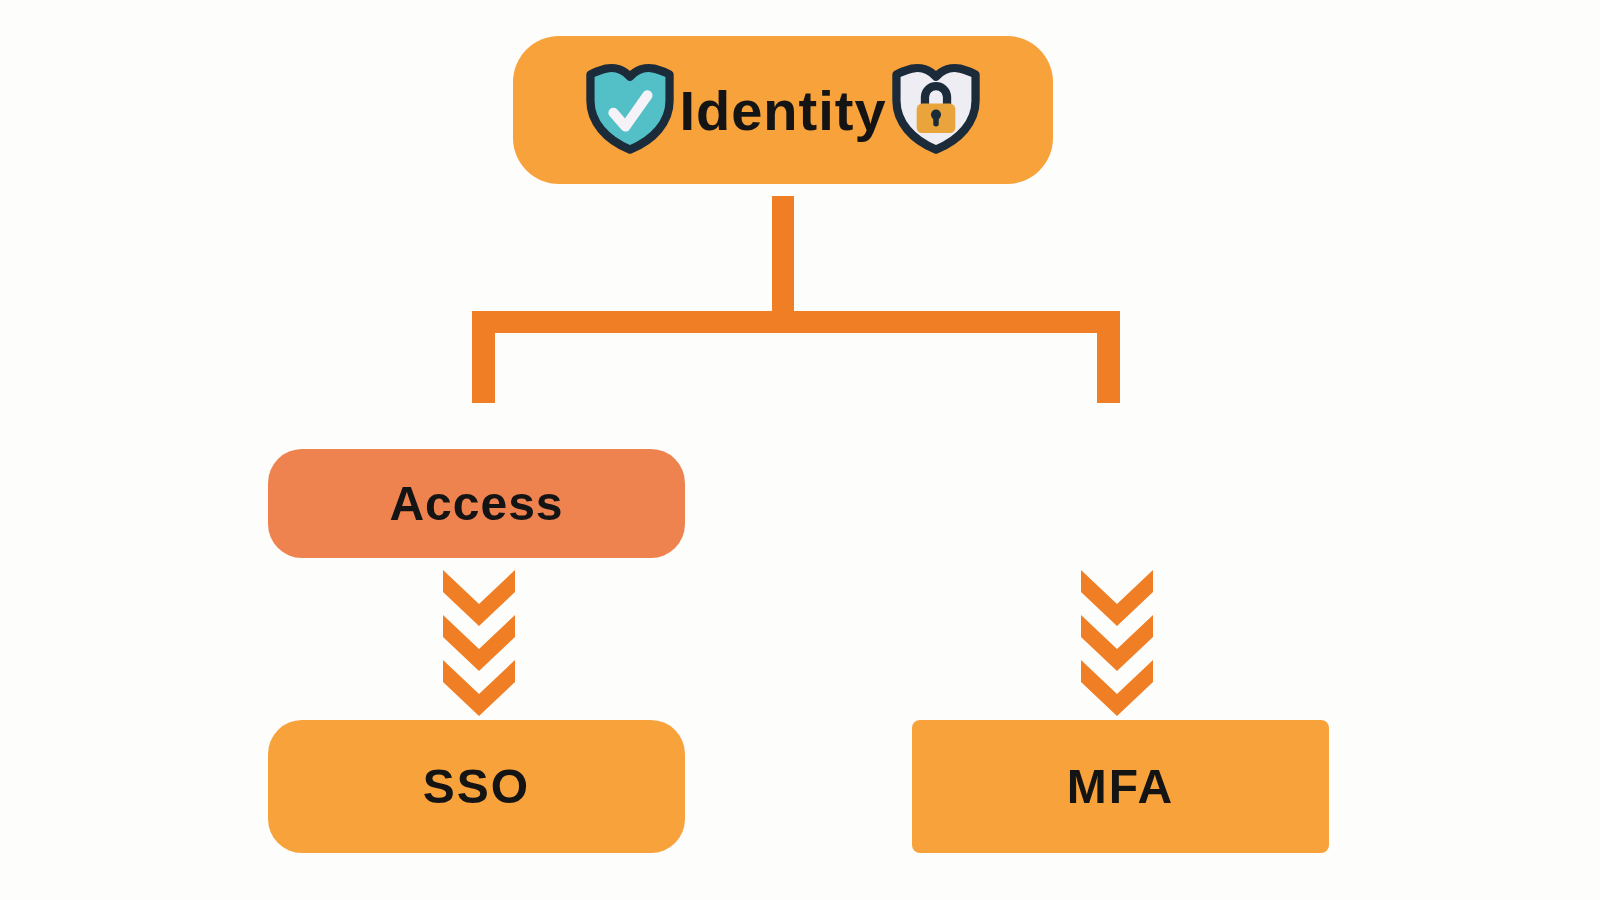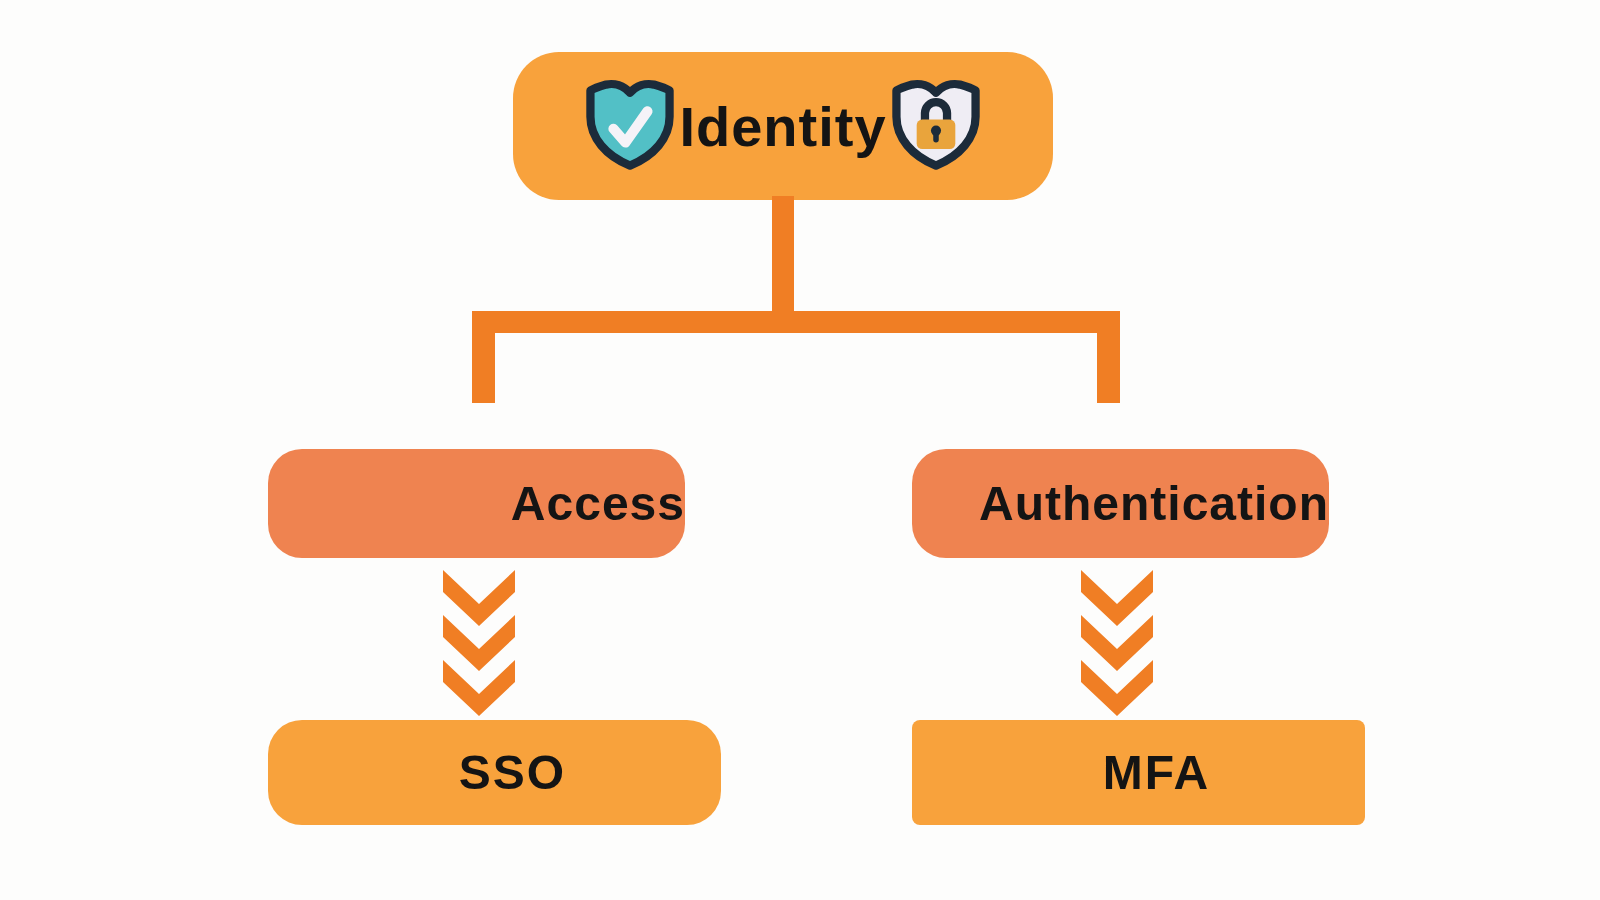--- a/index.html
+++ b/index.html
@@ -18,43 +18,41 @@
   .node {
     position: absolute;
     display: flex;
     align-items: center;
     justify-content: center;
     color: var(--text, #141414);
     font-weight: 700;
     white-space: nowrap;
   }
   .node-root {
-    left: 513px; top: 52px;
+    left: 513px; top: 36px;
     width: 540px; height: 148px;
     background: var(--node-primary, #F8A23C);
     border-radius: 46px;
     gap: 3px;
     font-size: 56px;
     letter-spacing: 1px;
   }
   .node-branch {
     width: 417px; height: 109px;
     background: var(--node-secondary, #EF8350);
     border-radius: 34px;
     font-size: 48px;
     letter-spacing: 1px;
-    justify-content: flex-end;
   }
   .node-leaf {
-    width: 417px; height: 105px;
+    width: 417px; height: 133px;
     background: var(--node-primary, #F8A23C);
     border-radius: 34px;
     font-size: 48px;
     letter-spacing: 2px;
-    padding-left: 36px;
   }
   .node-access         { left: 268px; top: 449px; }
   .node-authentication { left: 912px; top: 449px; }
   .node-sso            { left: 268px; top: 720px; }
   .node-mfa            { left: 912px; top: 720px; border-radius: 8px; }
 
   .connector {
     position: absolute;
     background: var(--connector, #F07E24);
   }
@@ -105,23 +103,20 @@
   </div>
 
   <div class="connector conn-trunk"></div>
   <div class="connector conn-hbar"></div>
   <div class="connector conn-stub-left"></div>
   <div class="connector conn-stub-right"></div>
 
   <div class="node node-branch node-access">
     <span class="label">Access</span>
   </div>
-  <div class="node node-branch node-authentication">
-    <span class="label">Authentication</span>
-  </div>
 
   <div class="chevron-stack chevron-stack-left">
     <svg class="chev-1" viewBox="0 0 72 56" width="72" height="56">
         <polygon class="chevron-poly" points="0,0 36,34 72,0 72,22 36,56 0,22"></polygon>
       </svg>
     <svg class="chev-2" viewBox="0 0 72 56" width="72" height="56">
         <polygon class="chevron-poly" points="0,0 36,34 72,0 72,22 36,56 0,22"></polygon>
       </svg>
     <svg class="chev-3" viewBox="0 0 72 56" width="72" height="56">
         <polygon class="chevron-poly" points="0,0 36,34 72,0 72,22 36,56 0,22"></polygon>

